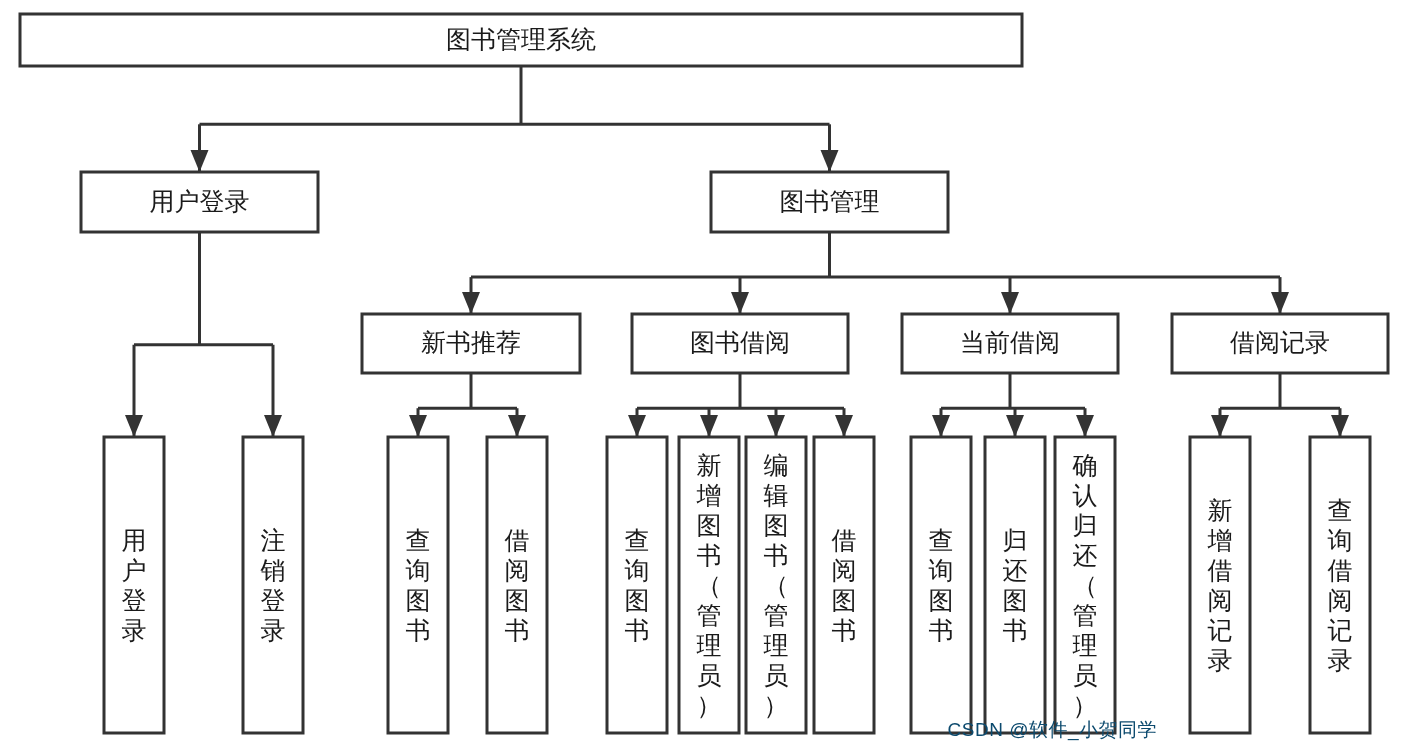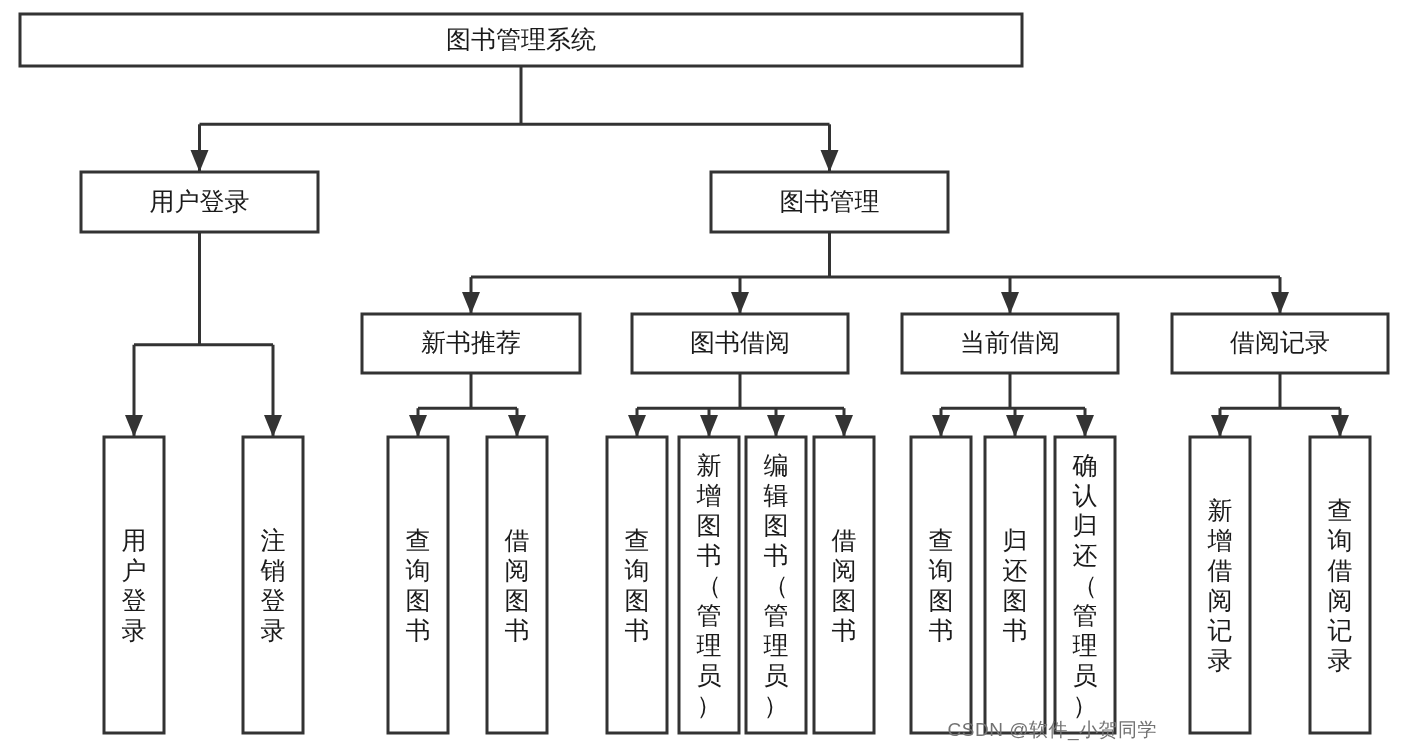--- a/index.html
+++ b/index.html
@@ -53,21 +53,21 @@
     font-size: 25px;
     fill: #1a1a1a;
     text-anchor: middle;
   }
   .watermark {
     position: absolute;
     right: 8px;
     bottom: 4px;
     font-family: "Liberation Sans", "DejaVu Sans", sans-serif;
     font-size: 19px;
-    color: #737373;
+    color: #0c4a6e;
     letter-spacing: 0.5px;
     white-space: nowrap;
     pointer-events: none;
     margin-left: 14px;
   }
 </style>
 </head>
 <body>
 
 <div id="diagram-root">

